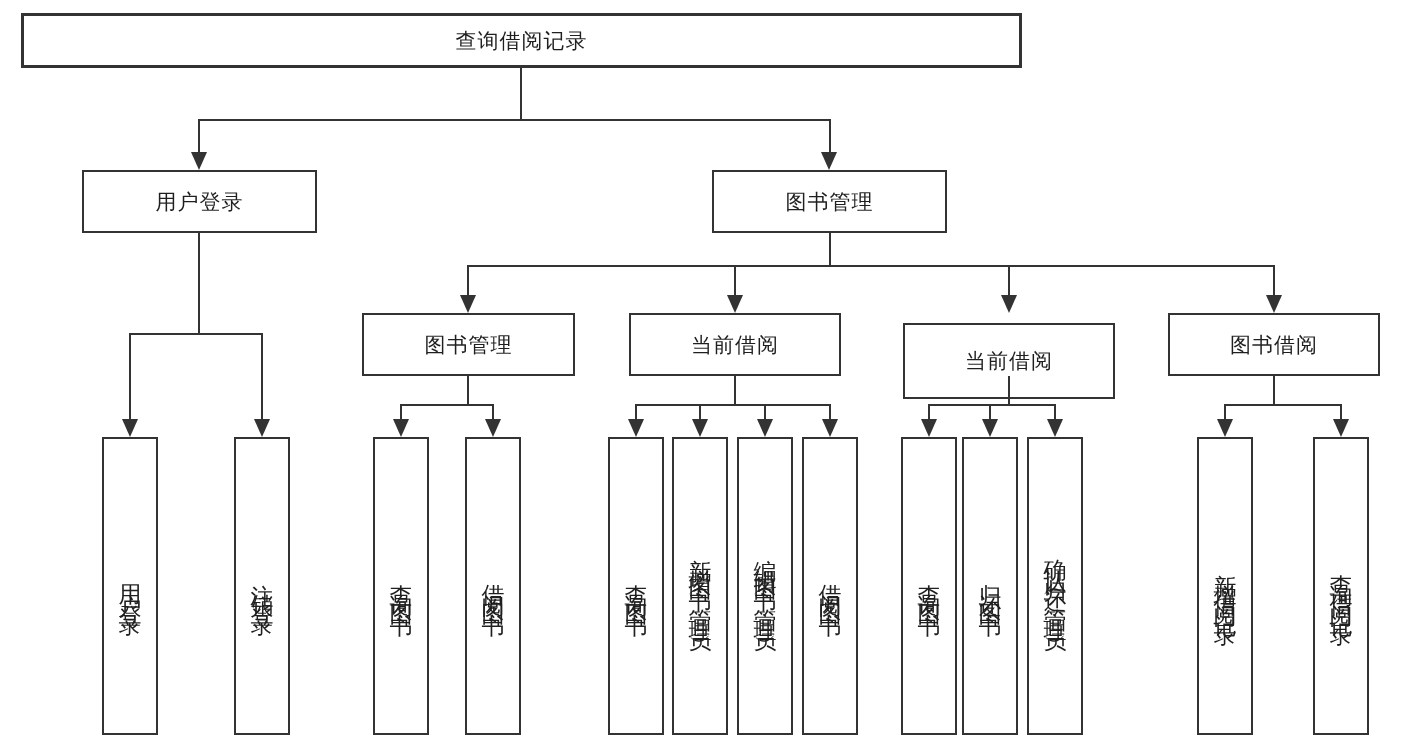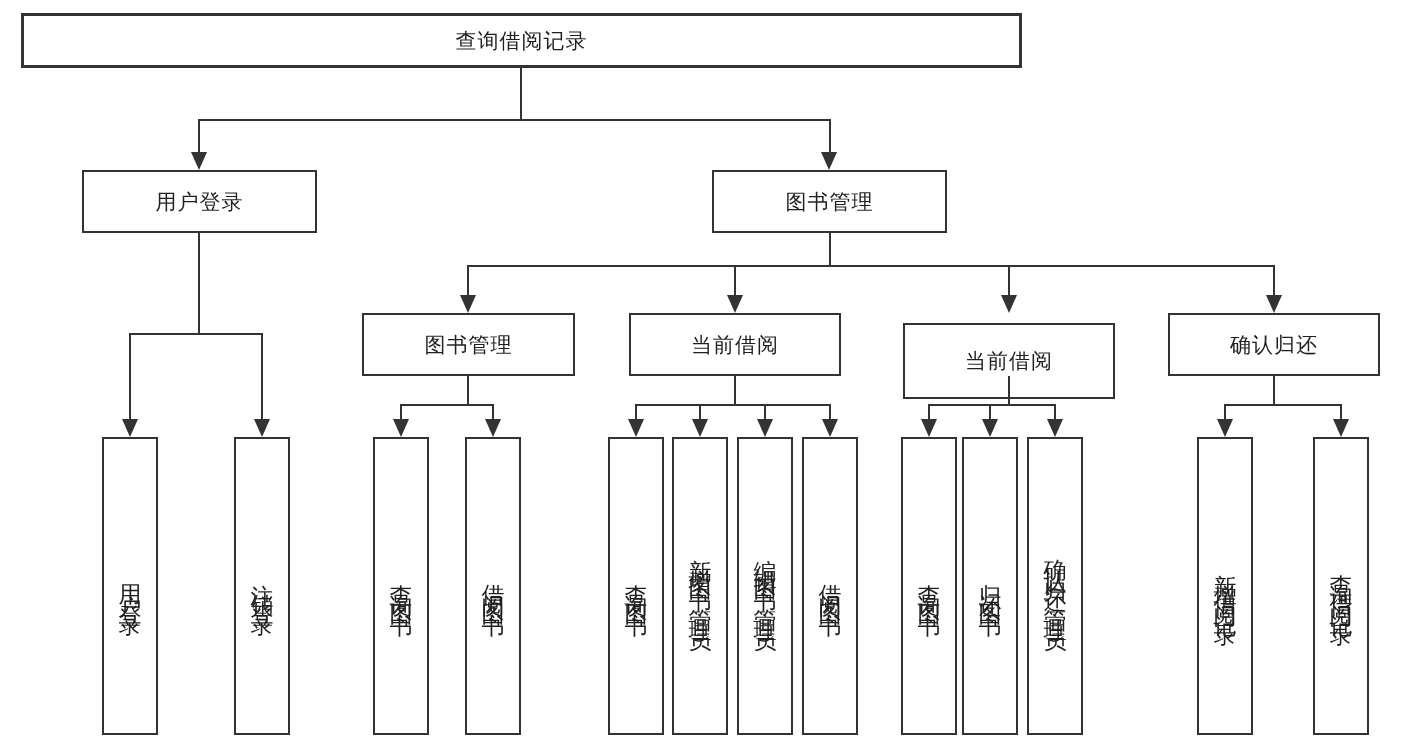--- a/index.html
+++ b/index.html
@@ -111,21 +111,21 @@
   <div class="vline" style="left:1008px; top:265px; height:30px;"></div>
   <div class="vline" style="left:1273px; top:265px; height:30px;"></div>
   <div class="arrow" style="left:460px; top:295px;"></div>
   <div class="arrow" style="left:727px; top:295px;"></div>
   <div class="arrow" style="left:1001px; top:295px;"></div>
   <div class="arrow" style="left:1266px; top:295px;"></div>
 
   <div class="box" style="left:362px; top:313px; width:213px; height:63px;">图书管理</div>
   <div class="box" style="left:629px; top:313px; width:212px; height:63px;">当前借阅</div>
   <div class="box" style="left:903px; top:323px; width:212px; height:76px;">当前借阅</div>
-  <div class="box" style="left:1168px; top:313px; width:212px; height:63px;">确认归还</div>
+  <div class="box" style="left:1168px; top:313px; width:212px; height:63px;">图书借阅</div>
 
   <div class="vline" style="left:467px; top:376px; height:28px;"></div>
   <div class="hline" style="left:400px; top:404px; width:94px;"></div>
   <div class="vline" style="left:400px; top:404px; height:15px;"></div>
   <div class="vline" style="left:492px; top:404px; height:15px;"></div>
   <div class="arrow" style="left:393px; top:419px;"></div>
   <div class="arrow" style="left:485px; top:419px;"></div>
 
   <div class="vline" style="left:734px; top:376px; height:28px;"></div>
   <div class="hline" style="left:635px; top:404px; width:196px;"></div>

